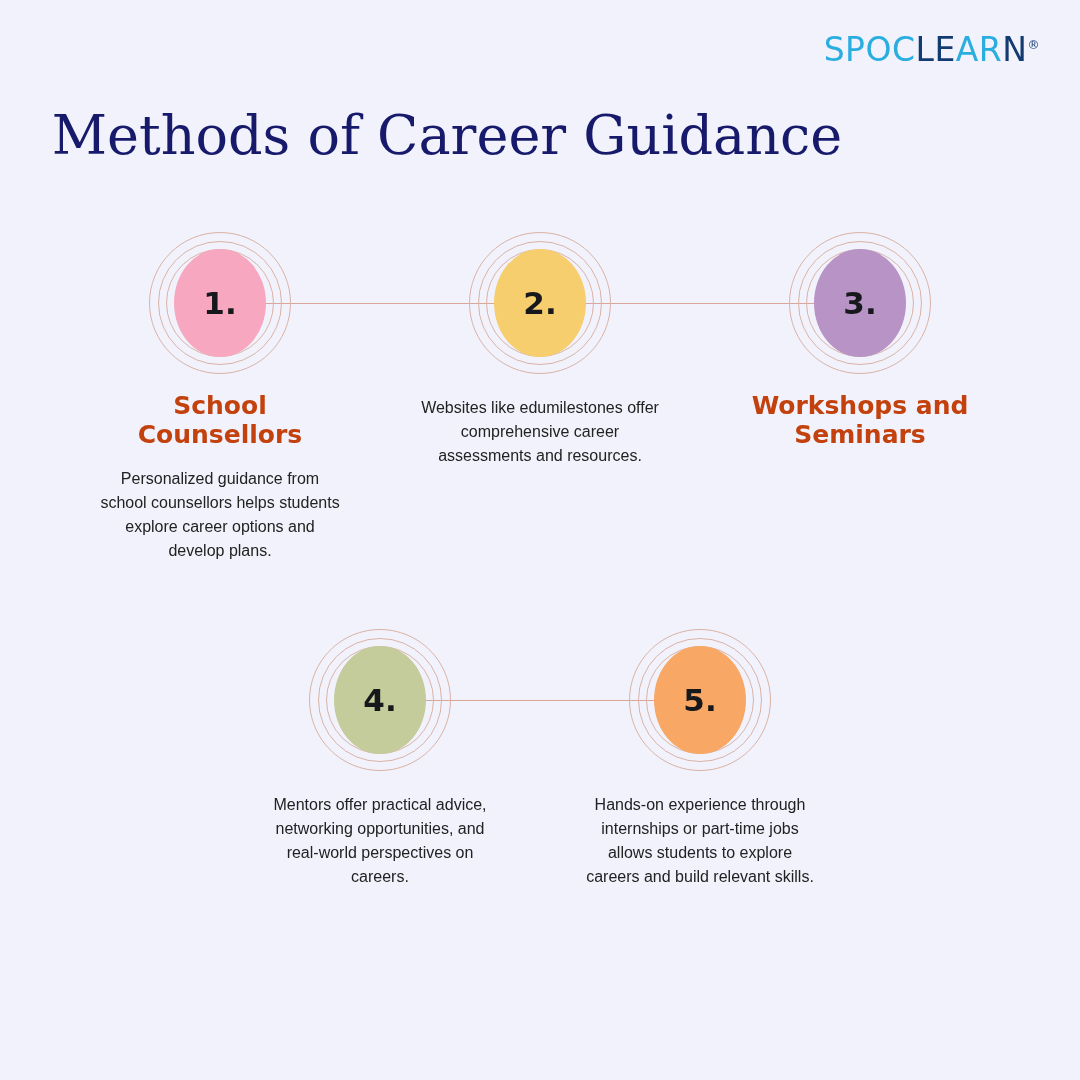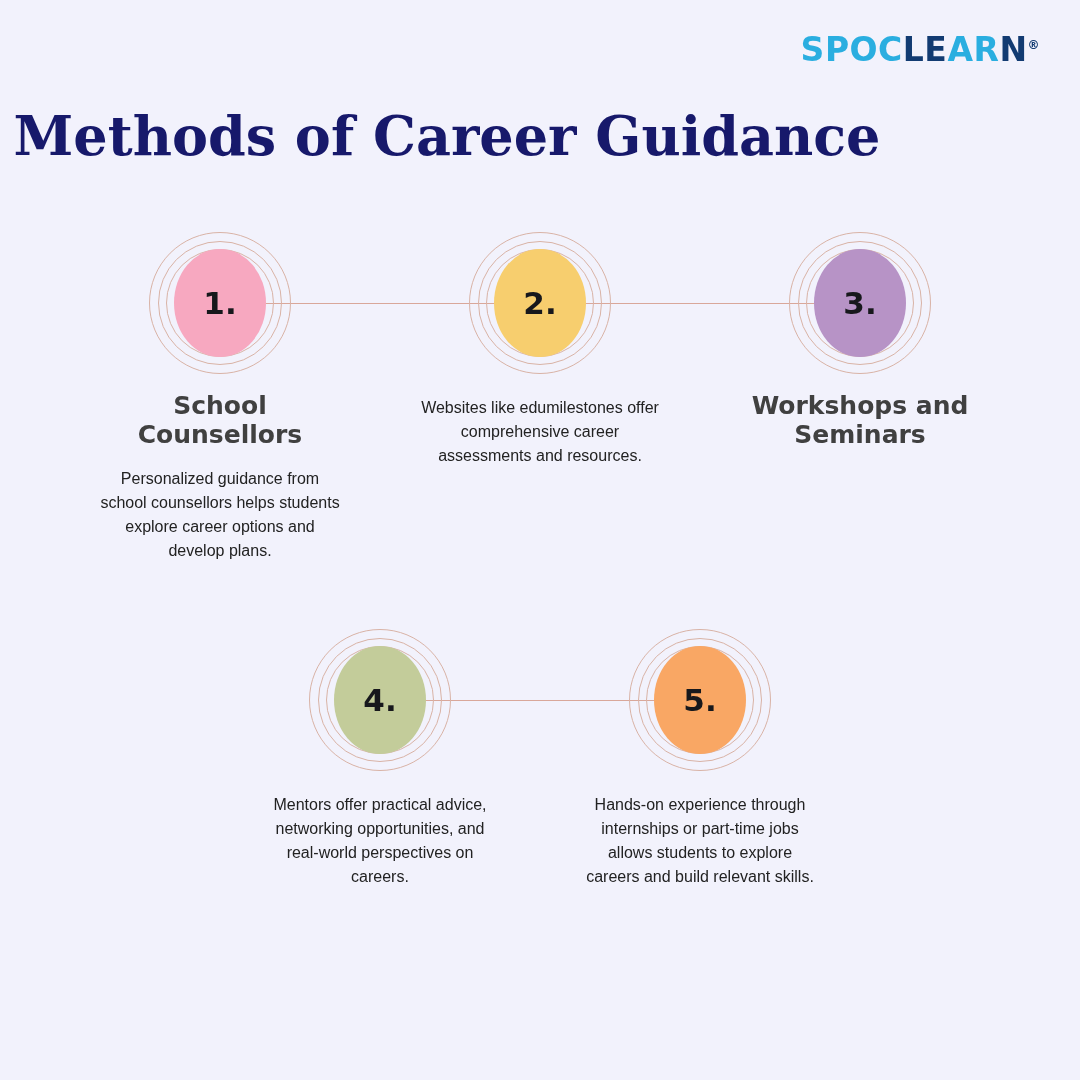--- a/index.html
+++ b/index.html
@@ -14,21 +14,21 @@
     position: relative;
     overflow: hidden;
   }
 
   
   .brand {
     position: absolute;
     top: 30px;
     right: 40px;
     font-family: "DejaVu Sans", sans-serif;
-    font-weight: bold;
+    font-weight: normal;
     font-size: 33px;
     letter-spacing: 0.5px;
     white-space: nowrap;
   }
   .brand .b1 { color: #2aaee0; }
   .brand .b2 { color: #123b72; }
   .brand .b3 { color: #2aaee0; }
   .brand .reg {
     font-size: 12px;
     vertical-align: super;
@@ -36,21 +36,21 @@
   }
 
   
   .title {
     position: absolute;
     top: 104px;
     left: 0;
     width: 894px;
     text-align: center;
     font-family: "DejaVu Serif", serif;
-    font-weight: bold;
+    font-weight: normal;
     font-size: 54px;
     color: #17196b;
   }
 
   
   .line {
     position: absolute;
     height: 1px;
     background: #d9a79a;
   }
@@ -108,21 +108,21 @@
     color: #17181c;
   }
 
   
   .heading {
     margin-top: 14px;
     font-family: "DejaVu Sans", sans-serif;
     font-weight: bold;
     font-size: 25px;
     line-height: 1.14;
-    color: #404040;
+    color: #c2410c;
     max-width: 250px;
   }
   .desc {
     margin-top: 18px;
     font-size: 16px;
     line-height: 1.5;
     color: #222;
     max-width: 245px;
   }
   .card.wide .heading,

